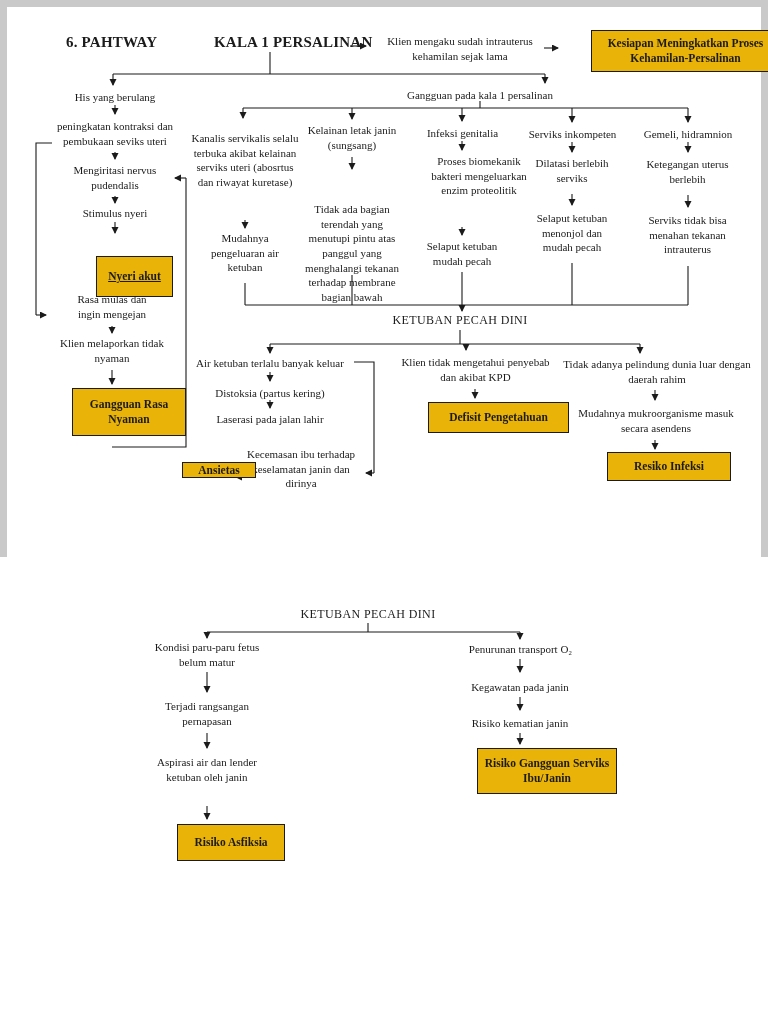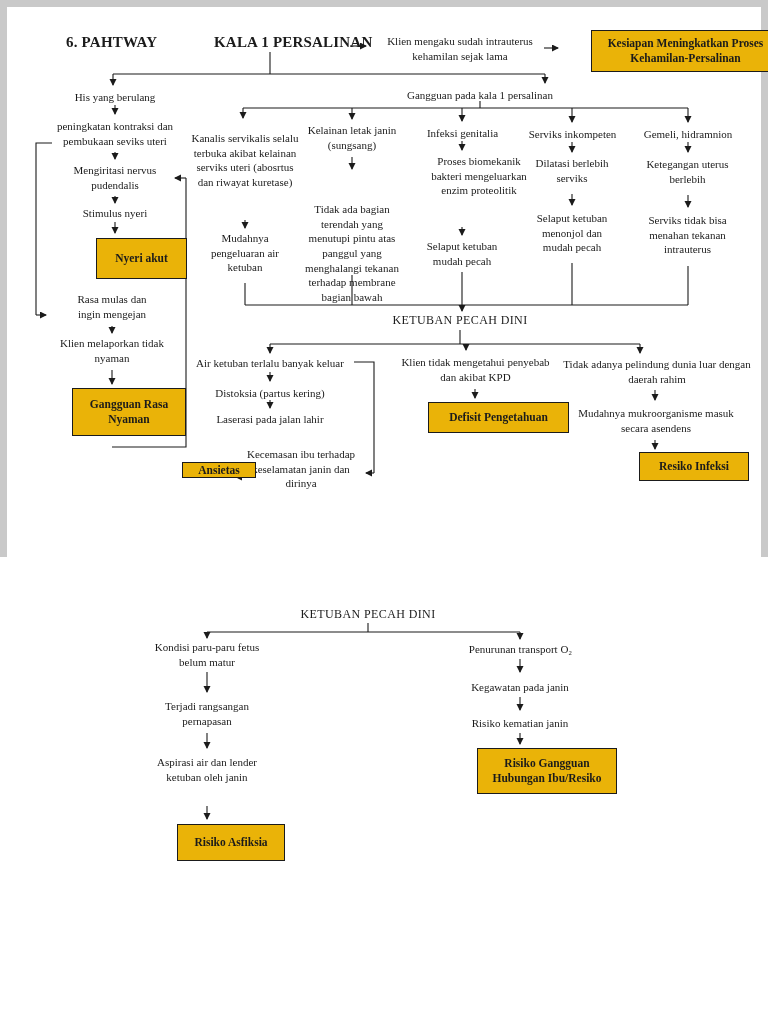--- a/index.html
+++ b/index.html
@@ -119,21 +119,21 @@
 <div class="n hd nw" style="left:194px;top:33px;margin-left:20px;">KALA 1 PERSALINAN</div>
 <div class="n" style="left:376px;top:34px;width:168px;">Klien mengaku sudah intrauterus kehamilan sejak lama</div>
 <div class="box thick" style="position:absolute;left:567px;top:30px;width:189px;height:42px;">Kesiapan Meningkatkan Proses Kehamilan-Persalinan</div>
 
 <div class="n nw" style="left:385px;top:88px;width:190px;">Gangguan pada kala 1 persalinan</div>
 
 <div class="n nw" style="left:55px;top:90px;width:120px;">His yang berulang</div>
 <div class="n" style="left:40px;top:119px;width:150px;">peningkatan kontraksi dan pembukaan seviks uteri</div>
 <div class="n" style="left:69px;top:163px;width:92px;">Mengiritasi nervus pudendalis</div>
 <div class="n nw" style="left:55px;top:206px;width:120px;">Stimulus nyeri</div>
-<div class="box" style="position:absolute;left:72px;top:238px;width:91px;height:41px;">Nyeri akut</div>
+<div class="box" style="position:absolute;left:72px;top:256px;width:77px;height:41px;text-decoration:underline;">Nyeri akut</div>
 <div class="n" style="left:72px;top:292px;width:80px;">Rasa mulas dan ingin mengejan</div>
 <div class="n" style="left:47px;top:336px;width:130px;">Klien melaporkan tidak nyaman</div>
 <div class="box" style="position:absolute;left:48px;top:388px;width:114px;height:48px;">Gangguan Rasa Nyaman</div>
 
 <div class="n" style="left:190px;top:131px;width:110px;">Kanalis servikalis selalu terbuka akibat kelainan serviks uteri (abosrtus dan riwayat kuretase)</div>
 <div class="n" style="left:209px;top:231px;width:72px;">Mudahnya pengeluaran air ketuban</div>
 
 <div class="n" style="left:296px;top:123px;width:112px;">Kelainan letak janin (sungsang)</div>
 <div class="n" style="left:304px;top:174px;width:96px;margin-top:28px;">Tidak ada bagian terendah yang menutupi pintu atas panggul yang menghalangi tekanan terhadap membrane bagian bawah</div>
 
@@ -155,25 +155,25 @@
 <div class="n nw" style="left:200px;top:386px;width:140px;">Distoksia (partus kering)</div>
 <div class="n nw" style="left:200px;top:412px;width:140px;">Laserasi pada jalan lahir</div>
 <div class="n" style="left:240px;top:447px;width:122px;">Kecemasan ibu terhadap keselamatan janin dan dirinya</div>
 <div class="box" style="position:absolute;left:158px;top:462px;width:74px;height:16px;">Ansietas</div>
 
 <div class="n" style="left:398px;top:355px;width:155px;">Klien tidak mengetahui penyebab dan akibat KPD</div>
 <div class="box" style="position:absolute;left:404px;top:402px;width:141px;height:31px;text-align:right;">Defisit Pengetahuan</div>
 
 <div class="n" style="left:558px;top:357px;width:198px;">Tidak adanya pelindung dunia luar dengan daerah rahim</div>
 <div class="n" style="left:565px;top:406px;width:182px;">Mudahnya mukroorganisme masuk secara asendens</div>
-<div class="box" style="position:absolute;left:615px;top:452px;width:110px;height:29px;text-align:right;">Resiko Infeksi</div>
+<div class="box" style="position:absolute;left:583px;top:452px;width:124px;height:29px;text-align:right;">Resiko Infeksi</div>
 
 <div class="n caps nw" style="left:288px;top:607px;width:160px;">KETUBAN PECAH DINI</div>
 
 <div class="n" style="left:152px;top:640px;width:110px;">Kondisi paru-paru fetus belum matur</div>
 <div class="n" style="left:152px;top:699px;width:110px;">Terjadi rangsangan pernapasan</div>
 <div class="n" style="left:152px;top:755px;width:110px;">Aspirasi air dan lender ketuban oleh janin</div>
 <div class="box" style="position:absolute;left:153px;top:824px;width:108px;height:37px;">Risiko Asfiksia</div>
 
 <div class="n nw" style="left:448px;top:642px;width:145px;">Penurunan transport O₂</div>
 <div class="n nw" style="left:450px;top:680px;width:140px;">Kegawatan pada janin</div>
 <div class="n nw" style="left:450px;top:716px;width:140px;">Risiko kematian janin</div>
-<div class="box" style="position:absolute;left:453px;top:748px;width:140px;height:46px;">Risiko Gangguan Hubungan Ibu/Resiko</div>
+<div class="box" style="position:absolute;left:453px;top:748px;width:140px;height:46px;">Risiko Gangguan Serviks Ibu/Janin</div>
 
 </body></html>

